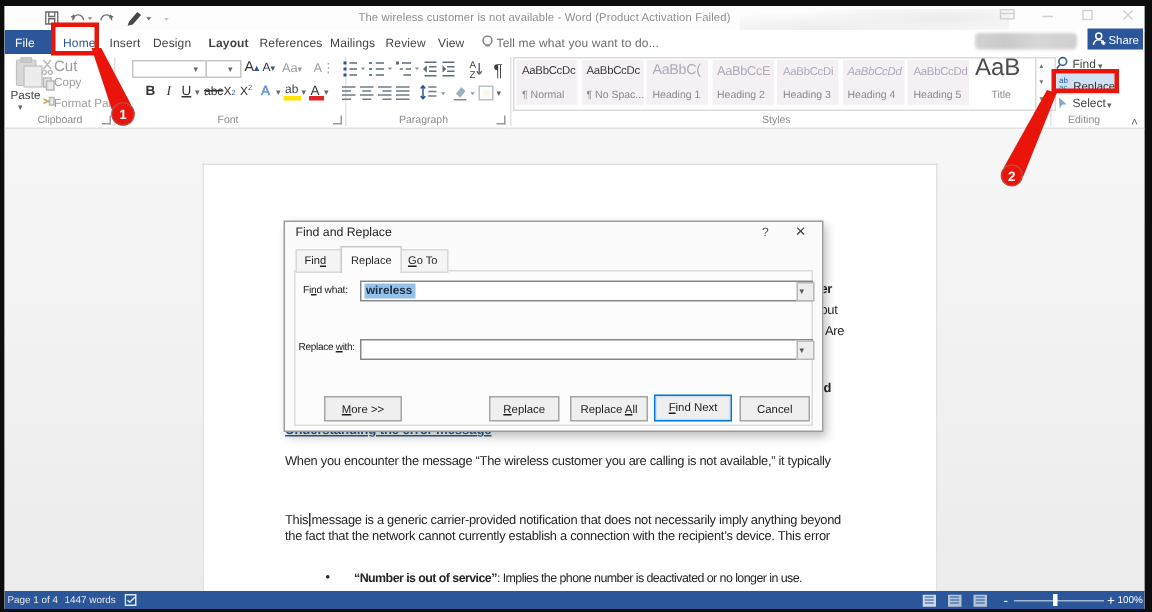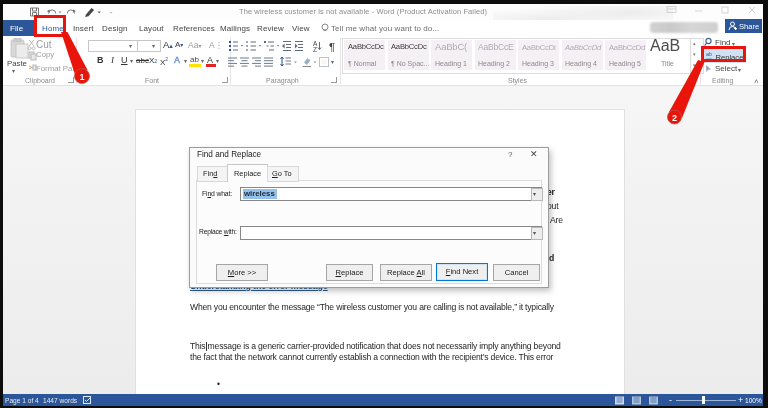--- a/index.html
+++ b/index.html
@@ -71,21 +71,21 @@
       <path d="M2 10 a3.5 3.5 0 0 1 7 0"></path>
       <path d="M8.5 7 v3 M7 8.5 h3"></path>
     </g>
   </svg>
   <div class="abs" style="left:736px;top:18px;font-size:7.6px;color:#fff;">Share</div>
   <div class="abs" style="left:0px;top:16px;width:31px;height:16px;background:#2b579a;"></div>
   <div class="abs tab" style="left:7px;color:#fff;">File</div>
   <div class="abs tab" style="left:39px;color:#2b579a;">Home</div>
   <div class="abs tab" style="left:70px;">Insert</div>
   <div class="abs tab" style="left:99px;">Design</div>
-  <div class="abs tab" style="left:136px;">Layout</div>
+  <div class="abs tab" style="left:136px;font-weight:bold;">Layout</div>
   <div class="abs tab" style="left:170px;">References</div>
   <div class="abs tab" style="left:217px;">Mailings</div>
   <div class="abs tab" style="left:254px;">Review</div>
   <div class="abs tab" style="left:289px;">View</div>
   <svg class="abs" style="left:317px;top:18px;" width="10" height="12" viewBox="0 0 10 12">
     <circle cx="5" cy="5" r="3" fill="none" stroke="#8a8a8a" stroke-width="1"></circle>
     <line x1="3.5" y1="8.5" x2="6.5" y2="8.5" stroke="#8a8a8a"></line>
   </svg>
   <div class="abs tab" style="left:328px;color:#6d6d6d;">Tell me what you want to do...</div>
 
@@ -298,20 +298,21 @@
   <div class="abs doctext" style="left:547px;top:211px;">Are</div>
   <div class="abs doctext" style="left:546px;top:249px;font-weight:bold;">d</div>
 
   <div class="abs" style="left:187px;top:277px;font-size:8.8px;font-weight:bold;color:#2e5e8e;text-decoration:underline;letter-spacing:-0.1px;">Understanding the error message</div>
 
   <div class="abs doctext" style="left:187px;top:298px;">When you encounter the message “The wireless customer you are calling is not available,” it typically</div>
   <div class="abs" style="left:202.5px;top:338px;width:1px;height:9px;background:#333;"></div>
   <div class="abs doctext" style="left:187px;top:348px;">the fact that the network cannot currently establish a connection with the recipient’s device. This error</div>
   <div class="abs doctext" style="left:187px;top:336.5px;">This message is a generic carrier-provided notification that does not necessarily imply anything beyond</div>
   <div class="abs doctext" style="left:214px;top:375px;">•</div>
+  <div class="abs doctext" style="left:233px;top:375.5px;font-size:8.3px;letter-spacing:-0.38px;"><b>“Number is out of service”</b>: Implies the phone number is deactivated or no longer in use.</div>
 
   <div class="abs" id="dialog"></div>
   <div class="abs" style="left:194px;top:146px;font-size:8.2px;color:#222;">Find and Replace</div>
   <div class="abs" style="left:505px;top:146px;font-size:8px;color:#555;">?</div>
   <div class="abs" style="left:527px;top:145px;font-size:9px;color:#444;">✕</div>
 
   <div class="abs" style="left:193px;top:176px;width:344px;height:102px;border:1px solid #dcdcdc;background:#fcfcfc;"></div>
 
   <div class="abs" style="left:194px;top:162px;width:29px;height:14px;border:1px solid #d9d9d9;background:#f4f4f4;"></div>
   <div class="abs" style="left:224px;top:160px;width:39px;height:17px;border:1px solid #c9c9c9;border-bottom:none;background:#fcfcfc;"></div>

